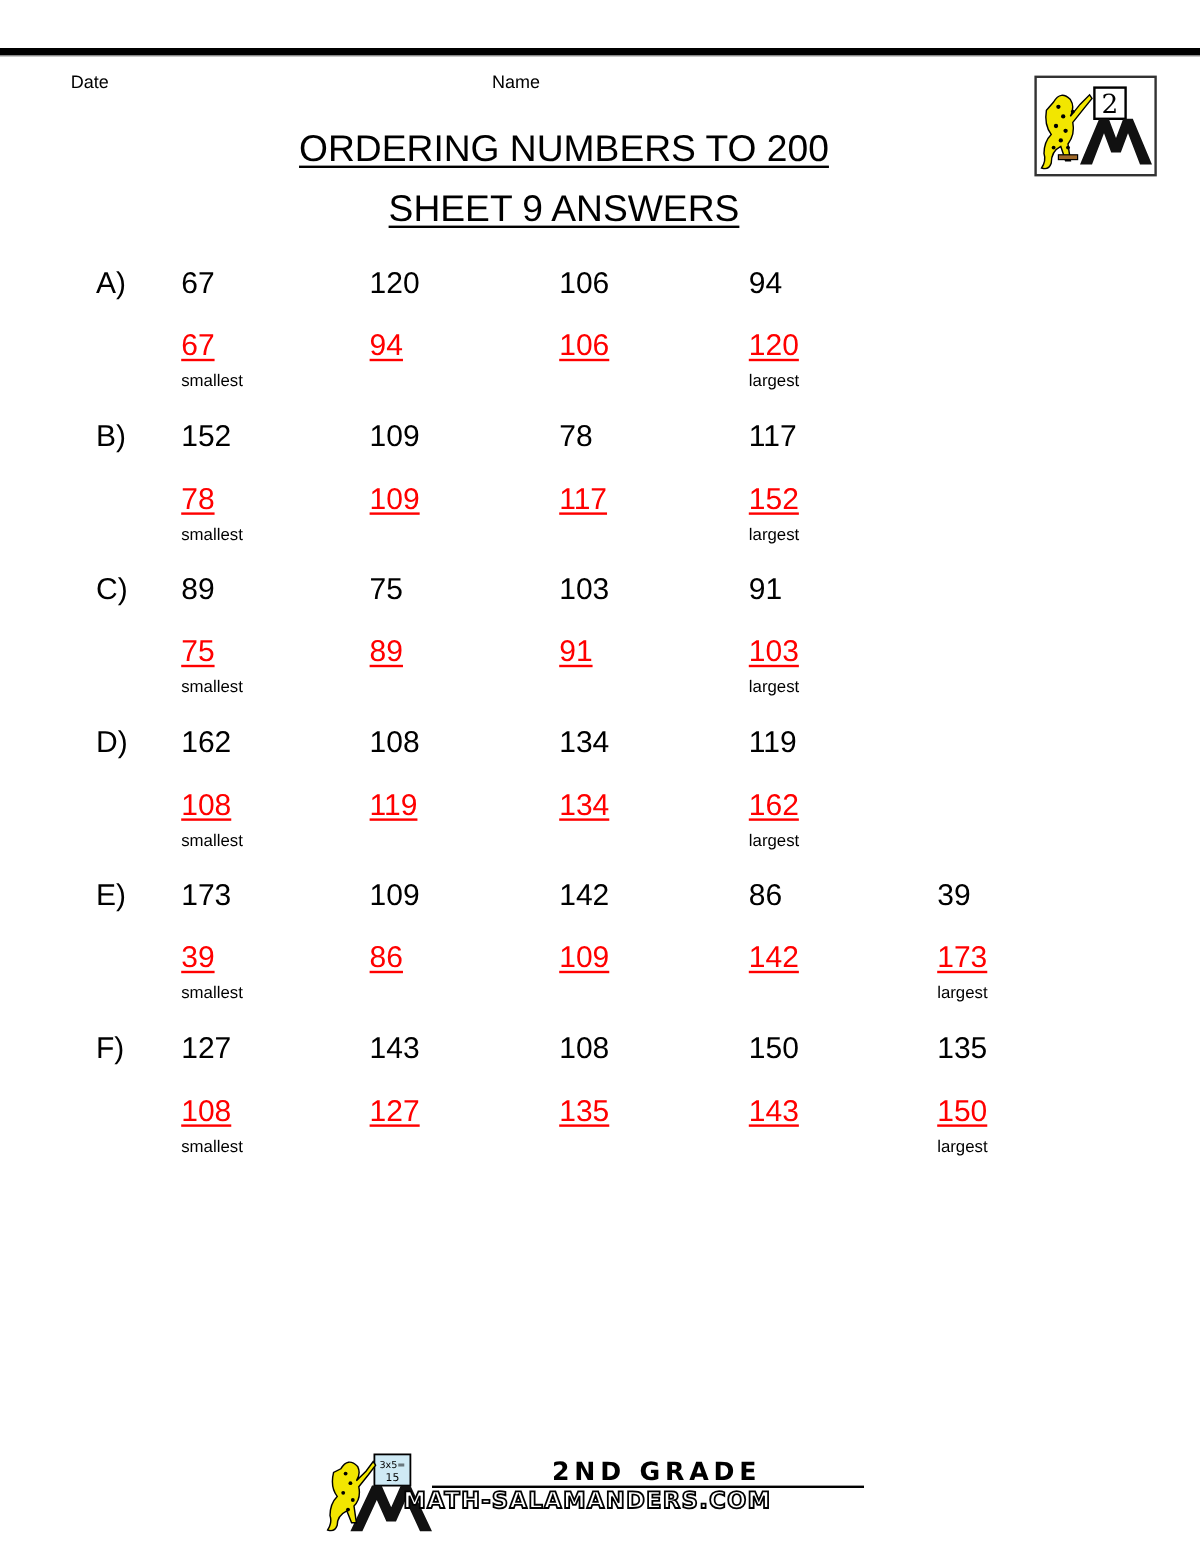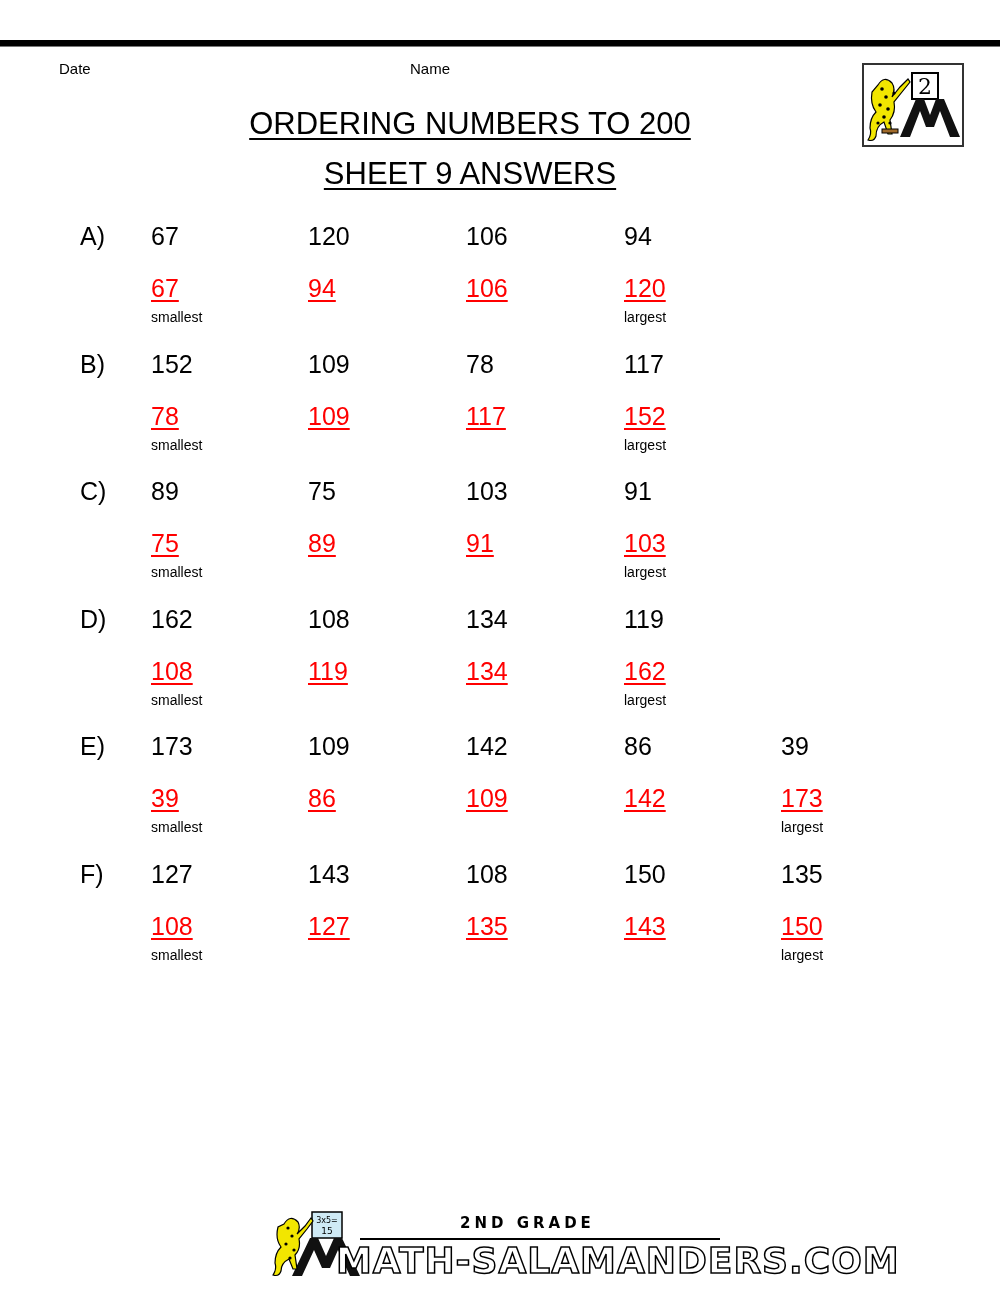--- a/index.html
+++ b/index.html
@@ -14,23 +14,23 @@
   .logo-box { position: absolute; left: 862px; top: 63px; width: 102px; height: 84px; border: 2px solid #333; background: #fff; }
 
   .title { position: absolute; left: 0; width: 864px; text-align: center; font-size: 31px; text-decoration: underline; text-decoration-thickness: 2px; text-underline-offset: 4px; margin-left: 38px; }
 
   .row-label { position: absolute; left: 80px; font-size: 25px; }
   .q-num { position: absolute; font-size: 25px; }
   .a-num { position: absolute; font-size: 25px; color: #ff0000; text-decoration: underline; text-decoration-thickness: 2px; text-underline-offset: 3px; }
   .hint { position: absolute; font-size: 14px; }
 
   .footer-logo { position: absolute; left: 272px; top: 1210px; width: 460px; height: 70px; }
-  .footer-grade { position: absolute; left: 460px; top: 1214px; font-size: 15px; font-weight: bold; letter-spacing: 4px; font-family: "DejaVu Sans", sans-serif; }
+  .footer-grade { position: absolute; left: 460px; top: 1214px; font-size: 21px; font-weight: bold; letter-spacing: 4px; font-family: "DejaVu Sans", sans-serif; }
   .footer-line { position: absolute; left: 360px; top: 1238px; width: 360px; height: 2px; background: #000; }
-  .footer-site { position: absolute; left: 336px; top: 1240px; font-size: 36px; font-weight: bold; letter-spacing: 1px; font-family: "DejaVu Sans", sans-serif; color: #fff; -webkit-text-stroke: 1.5px #000; }
+  .footer-site { position: absolute; left: 336px; top: 1240px; font-size: 19px; font-weight: bold; letter-spacing: 1px; font-family: "DejaVu Sans", sans-serif; color: #fff; -webkit-text-stroke: 1.5px #000; }
 </style>
 </head>
 <body>
 
 <div class="top-rule"></div>
 <div class="top-rule-thin"></div>
 
 <div class="field-label" style="left:59px;">Date</div>
 <div class="field-label" style="left:410px;">Name</div>
 

